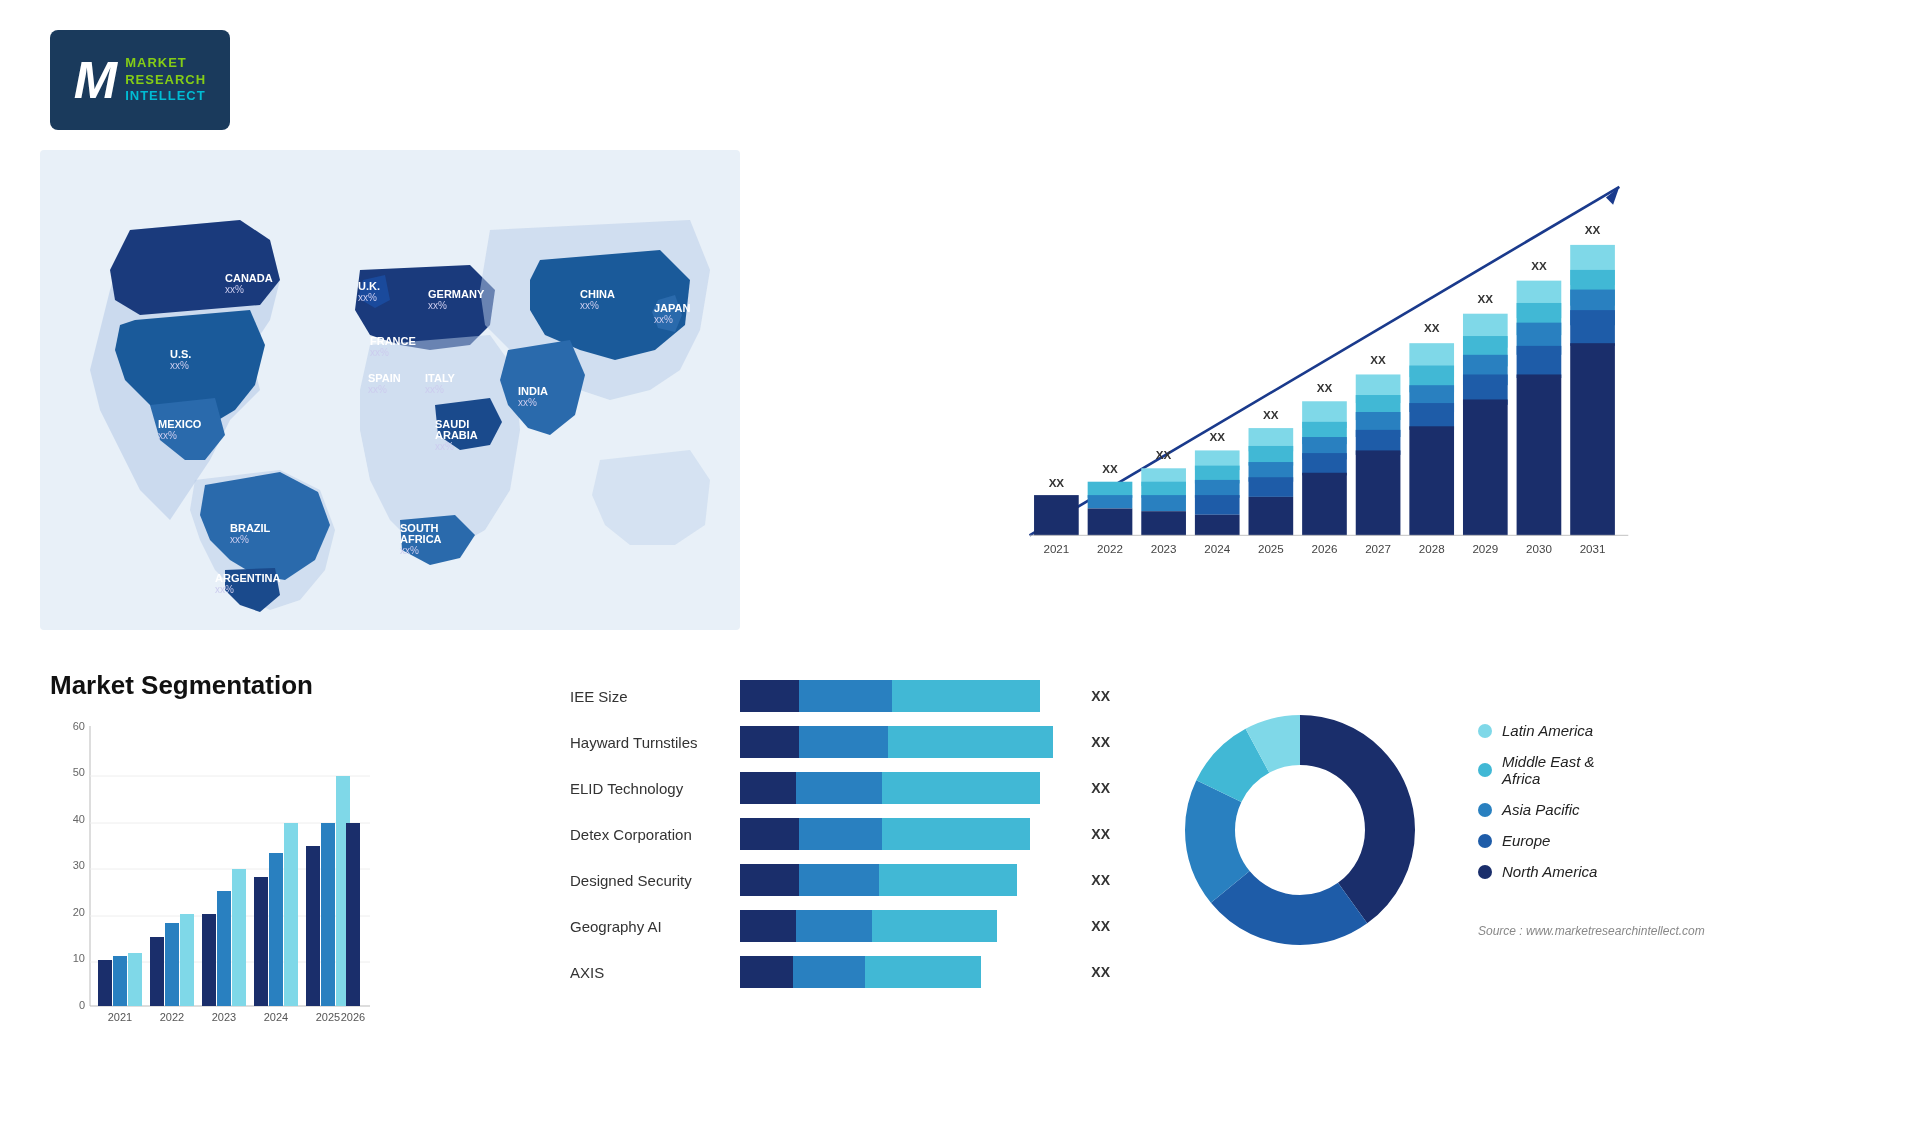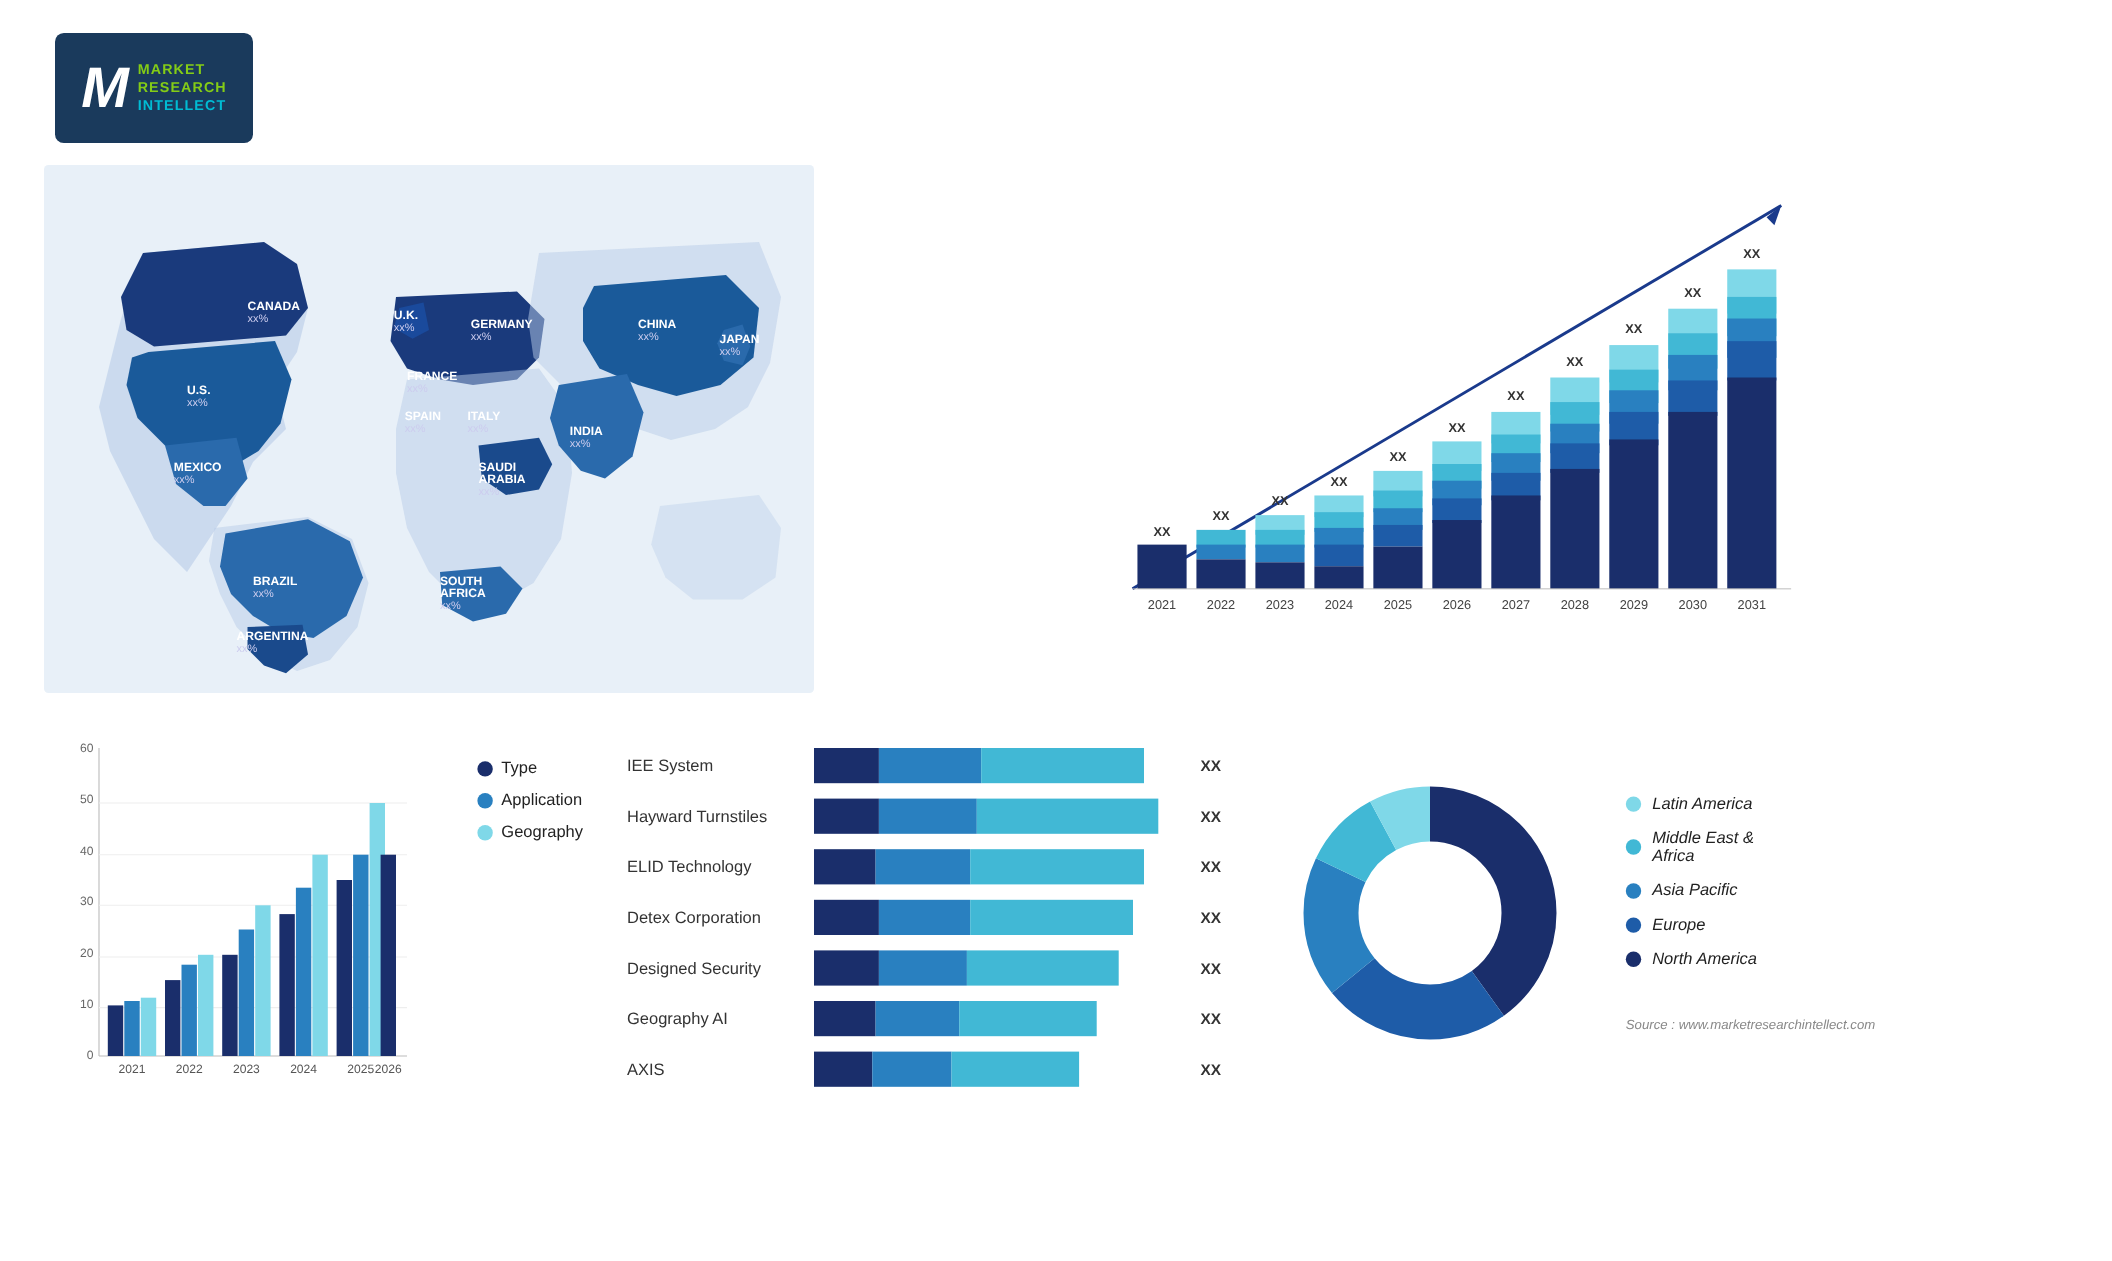--- a/index.html
+++ b/index.html
@@ -435,20 +435,21 @@
       <text x="550" y="440" text-anchor="middle" font-size="13" fill="#444">2029</text>
       <text x="610" y="440" text-anchor="middle" font-size="13" fill="#444">2030</text>
       <text x="670" y="440" text-anchor="middle" font-size="13" fill="#444">2031</text>
     </svg>
   </div>
 </div>
 
 <div class="bottom-section">
 
   <div class="seg-container">
+    <h2 class="section-title">Market Segmentation</h2>
     <div class="seg-chart-area">
       <div class="seg-svg-wrap">
         <svg viewBox="0 0 340 340" width="340" height="340">
 
           <line x1="40" y1="10" x2="40" y2="290" stroke="#bbb" stroke-width="1"></line>
 
           <line x1="40" y1="290" x2="320" y2="290" stroke="#bbb" stroke-width="1"></line>
 
           <text x="35" y="293" text-anchor="end" font-size="11" fill="#666">0</text>
           <text x="35" y="246" text-anchor="end" font-size="11" fill="#666">10</text>
@@ -486,42 +487,28 @@
 
           <rect x="256" y="130" width="14" height="160" fill="#1a2e6b"></rect>
           <rect x="271" y="107" width="14" height="183" fill="#2980c0"></rect>
           <rect x="286" y="60" width="14" height="230" fill="#7fd8e8"></rect>
           <text x="278" y="305" text-anchor="middle" font-size="11" fill="#555">2025</text>
 
           <rect x="296" y="107" width="14" height="183" fill="#1a2e6b"></rect>
           <text x="303" y="305" text-anchor="middle" font-size="11" fill="#555">2026</text>
         </svg>
       </div>
-      <div class="seg-legend">
-        <div class="legend-item">
-          <div class="legend-dot" style="background:#1a2e6b;"></div>
-          <span>Type</span>
-        </div>
-        <div class="legend-item">
-          <div class="legend-dot" style="background:#2980c0;"></div>
-          <span>Application</span>
-        </div>
-        <div class="legend-item">
-          <div class="legend-dot" style="background:#7fd8e8;"></div>
-          <span>Geography</span>
-        </div>
-      </div>
     </div>
   </div>
 
   <div class="players-container">
     <div class="players-list">
 
       <div class="player-row">
-        <span class="player-name">IEE System</span>
+        <span class="player-name">IEE Size</span>
         <div class="player-bar-wrap">
           <div class="player-bar-bg">
             <div class="bar-seg" style="width:18%;background:#1a2e6b;"></div>
             <div class="bar-seg" style="width:28%;background:#2980c0;"></div>
             <div class="bar-seg" style="width:45%;background:#41b8d5;"></div>
           </div>
         </div>
         <span class="player-xx">XX</span>
       </div>
 

